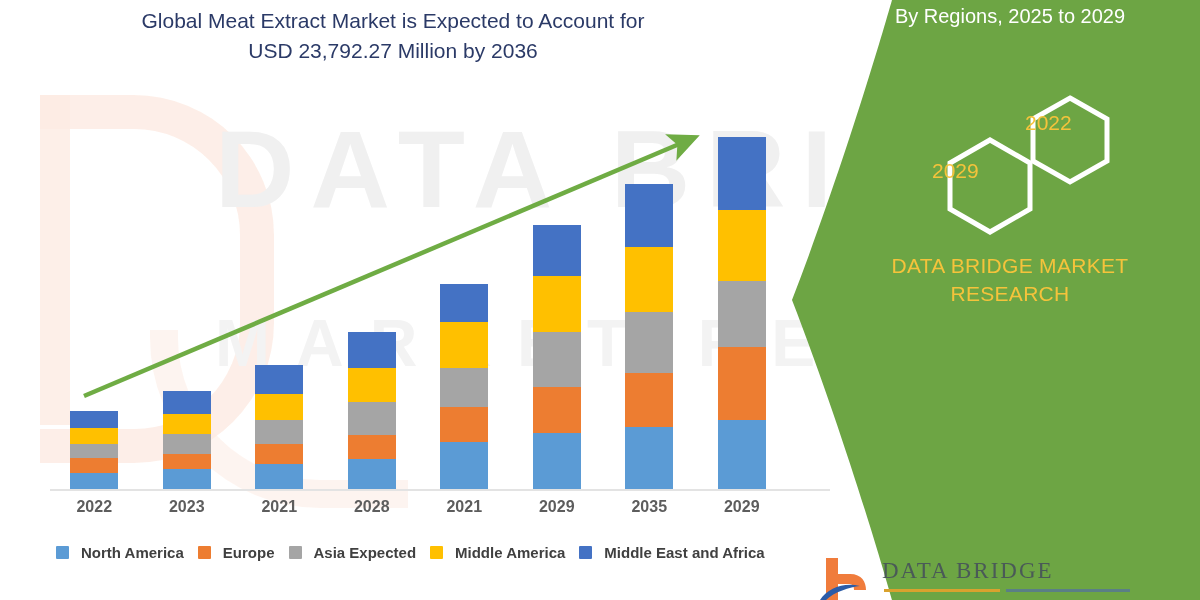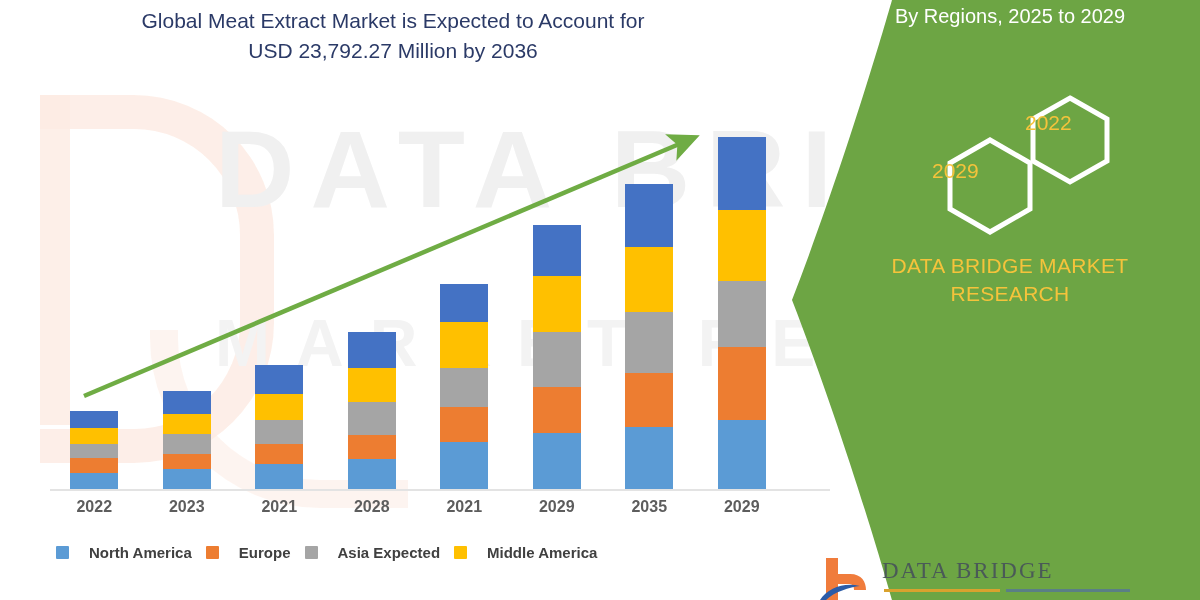--- a/index.html
+++ b/index.html
@@ -70,21 +70,21 @@
   }
 
   
   .arrow-svg{position:absolute;left:0;top:0;width:830px;height:600px;pointer-events:none;}
 
   
   .legend{
     position:absolute;left:48px;top:540px;width:740px;height:24px;
     display:flex;align-items:center;justify-content:flex-start;gap:14px;
   }
-  .legend-item{display:flex;align-items:center;gap:20px;}
+  .legend-item{display:flex;align-items:center;gap:12px;}
   .legend-swatch{width:13px;height:13px;display:inline-block;border-radius:1px;}
   .legend-label{font-size:15px;font-weight:bold;color:#404040;white-space:nowrap;}
 
   
   .green-panel{
     position:absolute;right:0;top:0;width:420px;height:600px;
     overflow:hidden;
   }
   .green-shape{position:absolute;left:0;top:0;width:420px;height:600px;}
 
@@ -229,20 +229,24 @@
           <span class="legend-label">Europe</span>
         </span>
         <span class="legend-item">
           <span class="legend-swatch" style="background: rgb(165, 165, 165);"></span>
           <span class="legend-label">Asia Expected</span>
         </span>
         <span class="legend-item">
           <span class="legend-swatch" style="background: rgb(255, 192, 0);"></span>
           <span class="legend-label">Middle America</span>
         </span>
+        <span class="legend-item">
+          <span class="legend-swatch" style="background: rgb(68, 114, 196);"></span>
+          <span class="legend-label">Middle East and Africa</span>
+        </span>
       </div>
   </div>
 
   <div class="green-panel">
     <svg class="green-shape" viewBox="0 0 420 600" preserveAspectRatio="none">
       <path d="M420,0 L112,0 C112,0 70,150 12,300 C70,450 112,600 112,600 L420,600 Z" fill="#6DA544"></path>
     </svg>
 
     <div class="panel-title">
       <span class="panel-title-inner">By Regions, 2025 to 2029</span>

